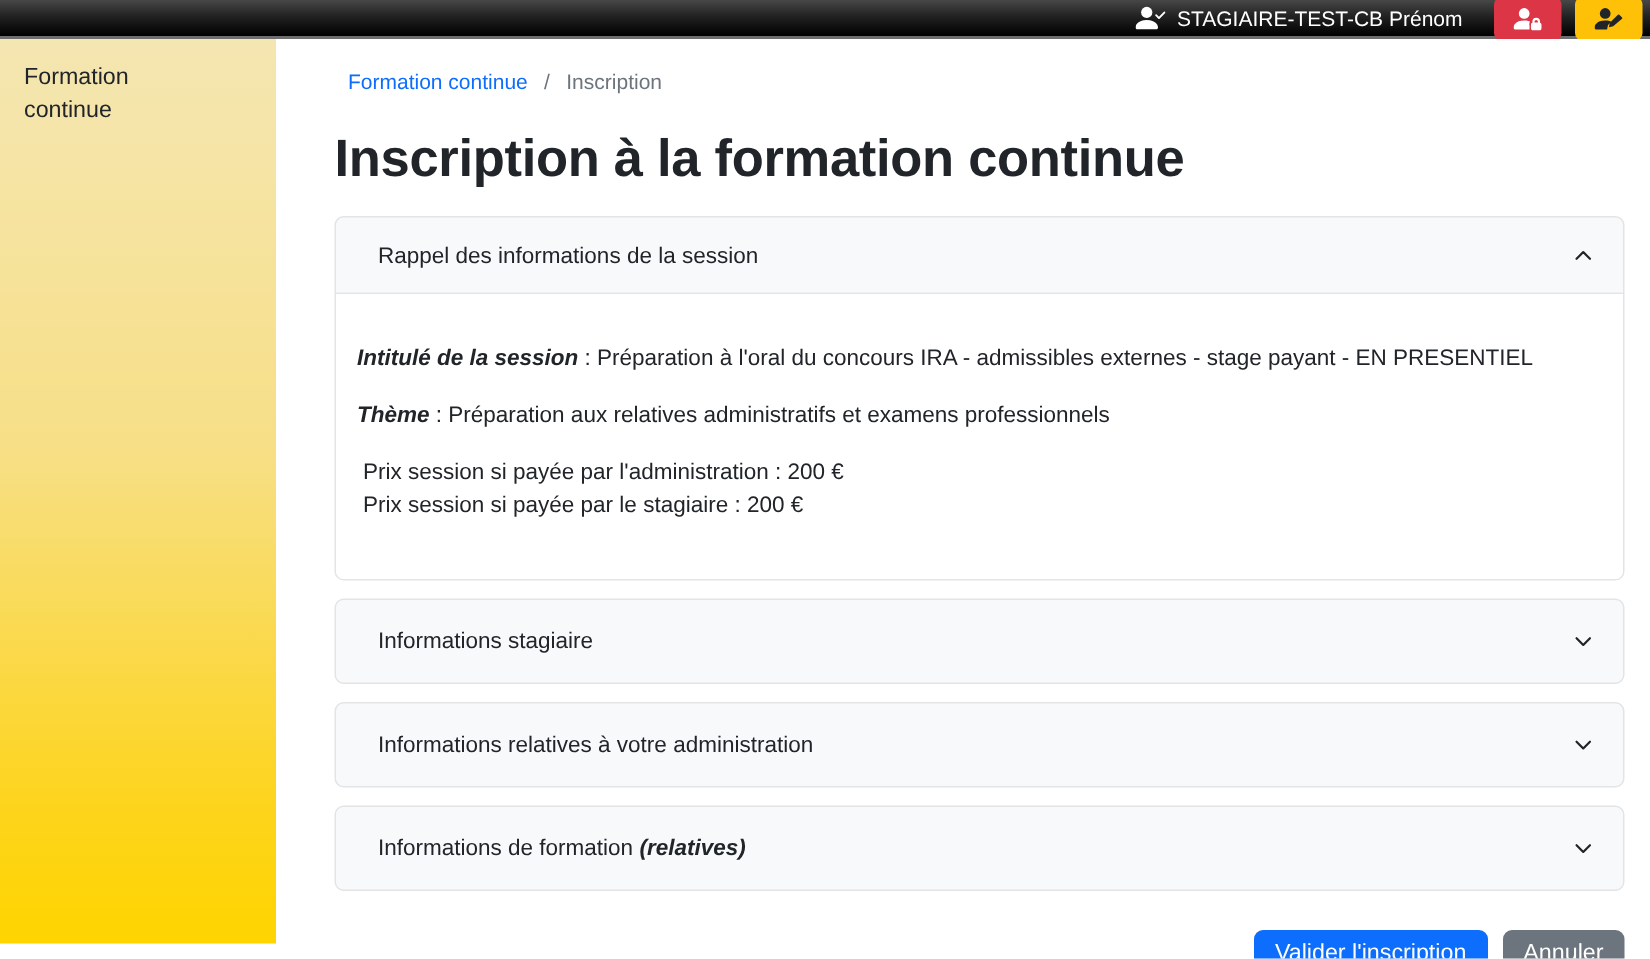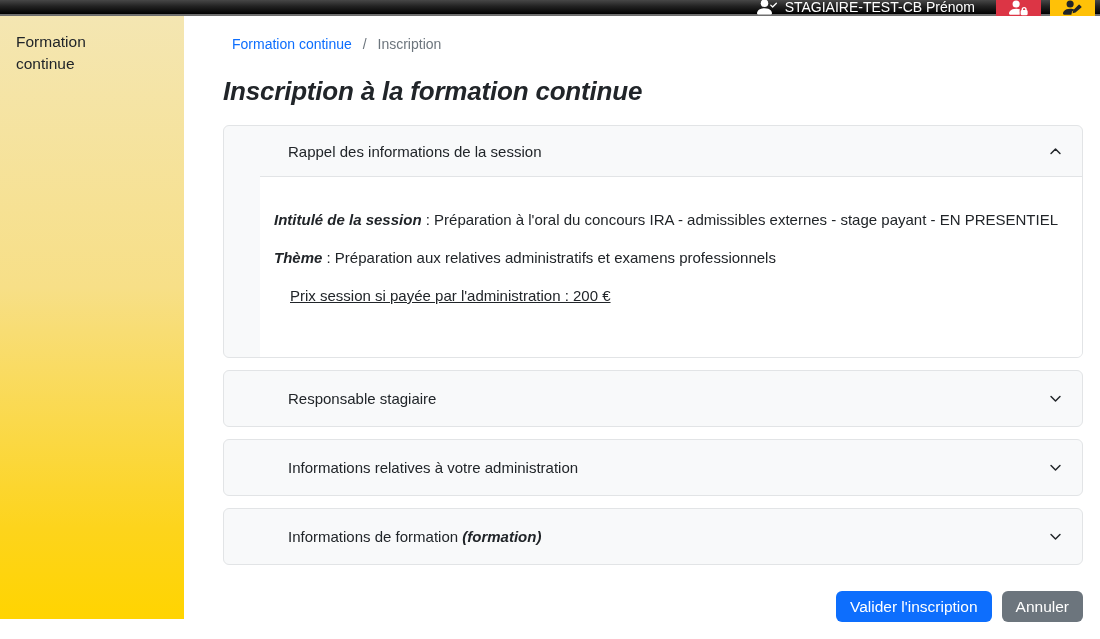--- a/index.html
+++ b/index.html
@@ -7,21 +7,21 @@
   body {
     width: 1100px; height: 639px;
     font-family: "Liberation Sans", sans-serif;
     background: #ffffff;
     overflow: hidden;
     color: #212529;
   }
 
   
   .topbar {
-    height: 16px;
+    height: 26px;
     background: linear-gradient(180deg, #474747 0%, #222222 45%, #000000 100%);
     border-bottom: 2px solid #6e6e6e;
     display: flex;
     align-items: center;
     justify-content: flex-end;
     padding: 0 5px 0 0;
     gap: 9px;
   }
   .user-chip {
     display: flex; align-items: center; gap: 8px;
@@ -49,43 +49,43 @@
     max-width: 108px; cursor: pointer;
   }
   .main { flex: 1; padding: 12px 17px 0 20px; background: #ffffff; }
 
   
   .breadcrumb { font-size: 14px; margin: 8px 0 0 9px; }
   .breadcrumb .bc-link { color: #0d6efd; text-decoration: none; cursor: pointer; }
   .breadcrumb .bc-sep { color: #6c757d; margin: 0 7px; }
   .breadcrumb .bc-current { color: #6c757d; margin-top: 46px; }
   .page-title {
-    font-size: 26px; font-weight: 700; color: #212529;
-    margin: 24px 0 18px 0; letter-spacing: -0.2px; font-style: italic;
+    font-size: 35px; font-weight: 700; color: #212529;
+    margin: 24px 0 18px 0; letter-spacing: -0.2px;
   }
 
   
   .card {
     border: 1px solid #e2e4e6; border-radius: 6px;
-    background: #f8f9fa; margin-bottom: 12px; overflow: hidden; padding-left: 36px;
+    background: #f8f9fa; margin-bottom: 12px; overflow: hidden;
   }
   .card-header {
     display: flex; align-items: center; justify-content: space-between;
     height: 50px; padding: 0 20px 0 28px;
     font-size: 15px; color: #212529; cursor: pointer;
   }
   .card.collapsed .card-header { height: 55px; }
   .card-header .chev { display: flex; align-items: center; }
   .card-body {
     background: #ffffff; border-top: 1px solid #e2e4e6;
     padding: 32px 14px 34px 14px;
     font-size: 15px; line-height: 22px; color: #212529;
   }
   .card-body p { margin: 0 0 16px 0; }
-  .card-body p:last-child { margin: 16px; text-decoration: underline; }
+  .card-body p:last-child { margin: 4px; }
   .bold { font-weight: 700; font-style: italic; }
 
   
   .actions { display: flex; justify-content: flex-end; gap: 10px; margin-top: 26px; }
   .btn {
     border: none; border-radius: 6px; height: 31px;
     font-size: 15.5px; padding: 0 14px; cursor: pointer;
     font-family: "Liberation Sans", sans-serif;
   }
   .btn-primary { background: #0d6efd; color: #ffffff; }
@@ -152,27 +152,28 @@
       </div>
       <div class="card-body">
         <p>
           <span class="bold">Intitulé de la session</span><span> : Préparation à l'oral du concours IRA - admissibles externes - stage payant - EN PRESENTIEL</span>
         </p>
         <p>
           <span class="bold">Thème</span><span> : Préparation aux relatives administratifs et examens professionnels</span>
         </p>
         <p>
           <span>Prix session si payée par l'administration : 200 €</span><br>
+          <span>Prix session si payée par le stagiaire : 200 €</span>
         </p>
       </div>
     </section>
 
     <section class="card collapsed">
       <div class="card-header">
-        <span>Responsable stagiaire</span>
+        <span>Informations stagiaire</span>
         <span class="chev">
           <svg width="13" height="13" viewBox="0 0 16 16" fill="none" stroke="#212529" stroke-width="1.8" stroke-linecap="round" stroke-linejoin="round">
             <path d="M2.5 5.5 8 11l5.5-5.5"></path>
           </svg>
         </span>
       </div>
     </section>
 
     <section class="card collapsed">
       <div class="card-header">
@@ -181,21 +182,21 @@
           <svg width="13" height="13" viewBox="0 0 16 16" fill="none" stroke="#212529" stroke-width="1.8" stroke-linecap="round" stroke-linejoin="round">
             <path d="M2.5 5.5 8 11l5.5-5.5"></path>
           </svg>
         </span>
       </div>
     </section>
 
     <section class="card collapsed">
       <div class="card-header">
         <span>
-          <span>Informations de formation </span><span class="bold">(formation)</span>
+          <span>Informations de formation </span><span class="bold">(relatives)</span>
         </span>
         <span class="chev">
           <svg width="13" height="13" viewBox="0 0 16 16" fill="none" stroke="#212529" stroke-width="1.8" stroke-linecap="round" stroke-linejoin="round">
             <path d="M2.5 5.5 8 11l5.5-5.5"></path>
           </svg>
         </span>
       </div>
     </section>
 
     <div class="actions">

